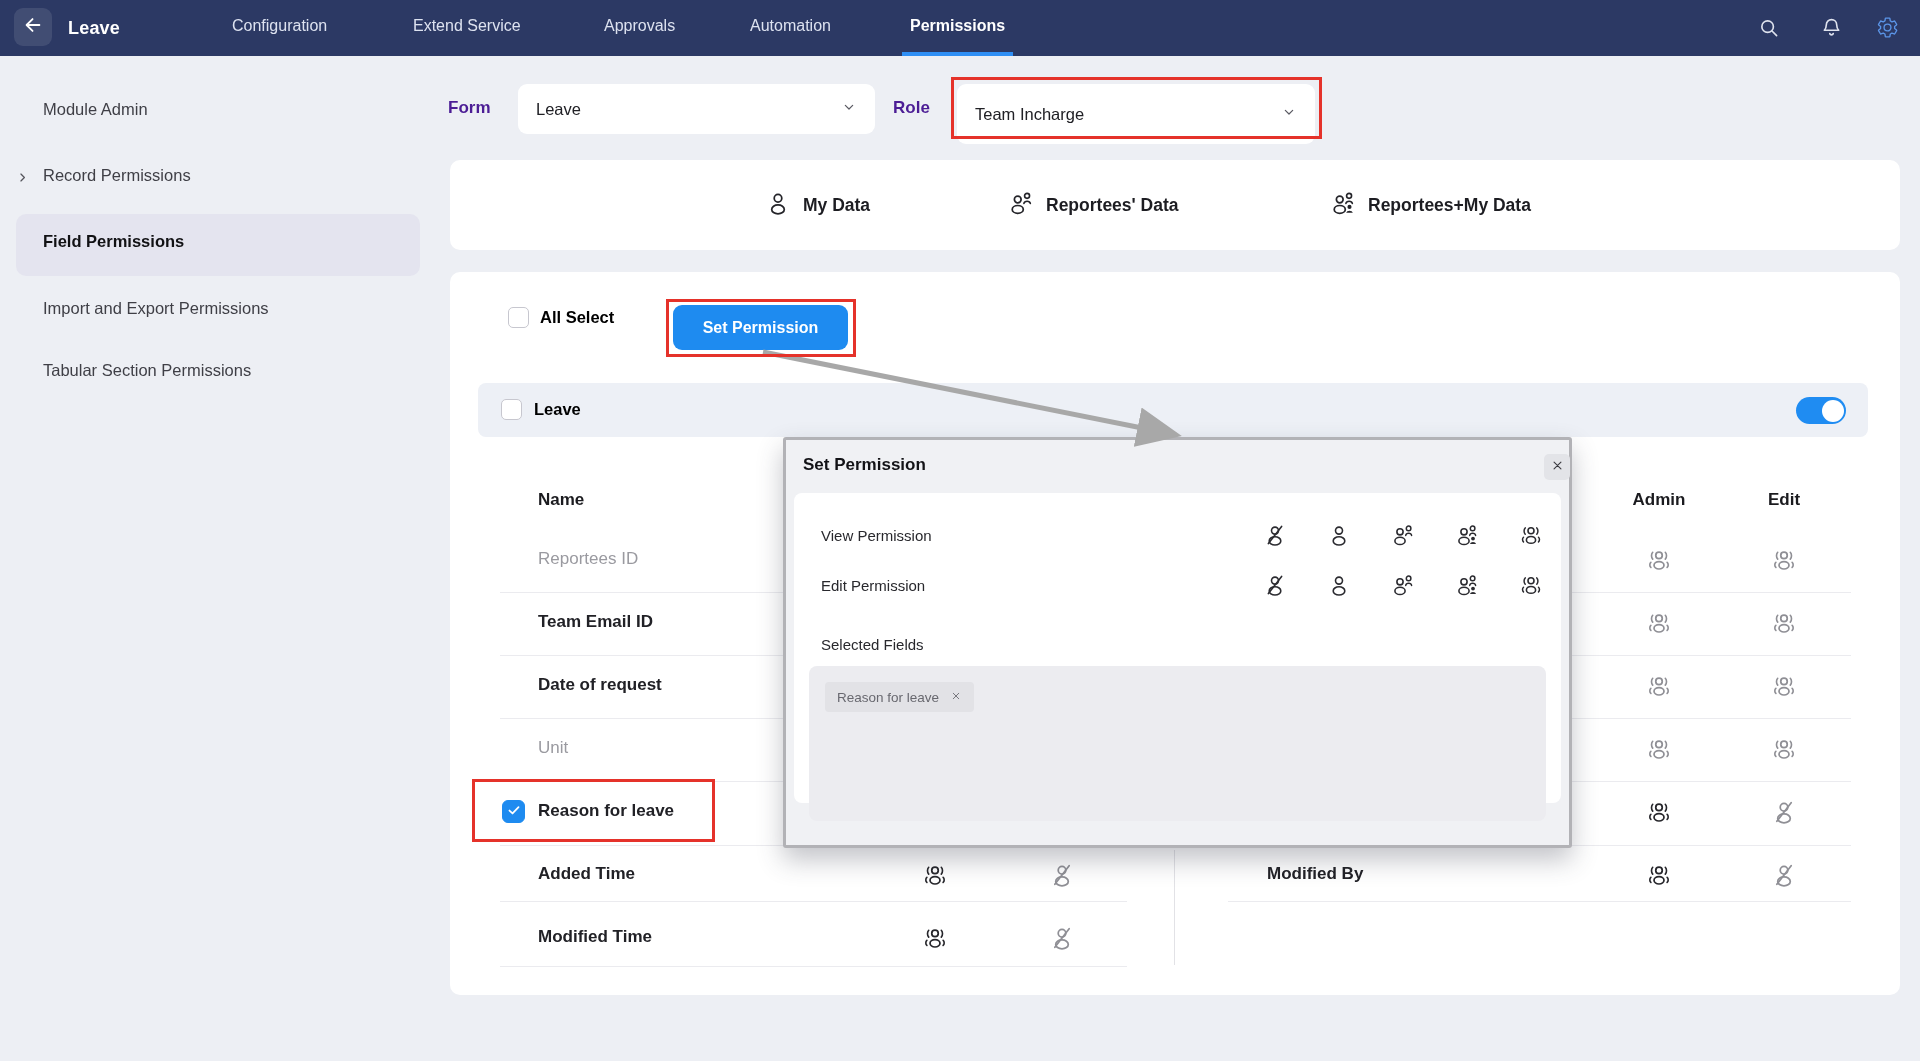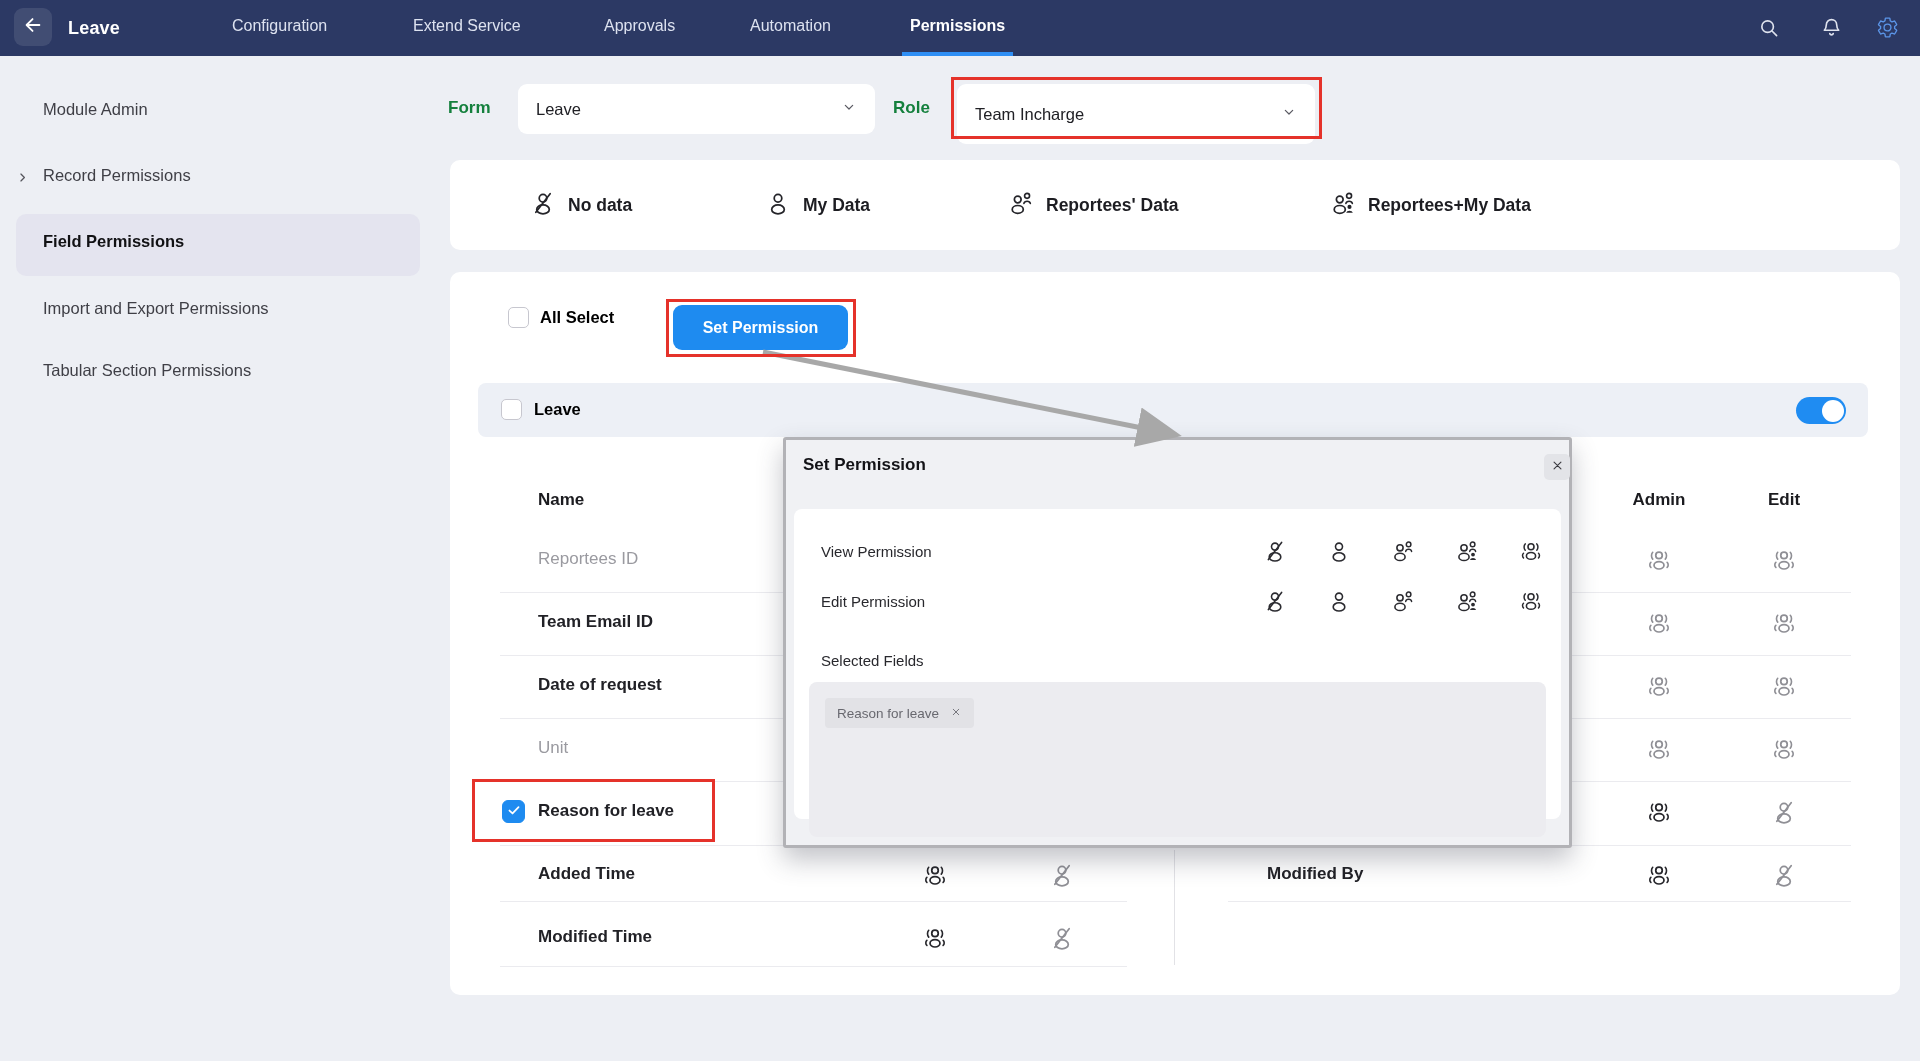--- a/index.html
+++ b/index.html
@@ -19,21 +19,21 @@
   .nav-ico { position:absolute; top:17px; color:#dfe3ee; }
   .nav-ico.gear { color:#5b95e8; }
 
   
   .side-item { position:absolute; left:43px; font-size:16.5px; color:#3f3f46; }
   .side-pill { position:absolute; left:16px; top:214px; width:404px; height:62px; background:#e4e4ef; border-radius:10px; }
   .side-item.selected { font-weight:700; color:#111114; }
   .side-chev { position:absolute; left:15px; top:170px; color:#55555c; }
 
   
-  .flt-label { position:absolute; top:98px; font-size:17px; font-weight:600; color:#15803d;text-align:center; }
+  .flt-label { position:absolute; top:98px; font-size:17px; font-weight:600; color:#4c1d95;text-align:center; }
   .select { position:absolute; top:84px; height:50px; background:#fff; border-radius:9px; display:flex;
             align-items:center; padding:0 18px; font-size:16.5px; color:#202025; }
   .select .chev { margin-left:auto; color:#5a5a62; }
   .red-box { position:absolute; border:3px solid #e5322a; z-index:30; pointer-events:none; }
 
   
   .card { position:absolute; background:#fff; border-radius:10px; }
   .legend-item { position:absolute; top:0; height:90px; display:flex; align-items:center; gap:12px;
                  font-size:17.5px; font-weight:600; color:#1d1d22; }
   .legend-item .ico { color:#242429; }
@@ -58,21 +58,21 @@
   .vsep { position:absolute; width:1px; background:#e2e2e6; }
   .cell-ico { position:absolute; color:#8f8f95; }
   .cell-ico.dark { color:#26262b; }
 
   
   .modal { position:absolute; left:783px; top:437px; width:789px; height:411px; background:#f0f1f4;
            border:3px solid #b2b2b6; border-radius:3px; box-shadow:0 12px 26px rgba(55,58,75,.30); z-index:20; }
   .modal-title { position:absolute; left:17px; top:15px; font-size:17px; font-weight:700; color:#131317; }
   .modal-close { position:absolute; left:758px; top:14px; width:26px; height:26px; background:#e3e4e8; border-radius:5px;
                  display:flex; align-items:center; justify-content:center; color:#3a3a40; }
-  .modal-panel { position:absolute; left:8px; top:53px; width:767px; height:310px; background:#fff; border-radius:8px;margin-top:16px; }
+  .modal-panel { position:absolute; left:8px; top:53px; width:767px; height:310px; background:#fff; border-radius:8px; }
   .modal-row-label { position:absolute; left:27px; font-size:15px; color:#28282d; }
   .modal-ico { position:absolute; color:#2b2b30; }
   .sel-area { position:absolute; left:15px; top:173px; width:737px; height:155px; background:#ececf0; border-radius:8px; }
   .chip { position:absolute; left:16px; top:16px; height:30px; display:flex; align-items:center; gap:11px;
           padding:0 12px; background:#e2e2e6; border-radius:4px; font-size:13.5px; color:#68686f; }
   .chip .x { color:#6b6b72; }
 
   
   .footer-btn { position:absolute; left:8px; top:1010px; width:240px; height:44px; background:#fff; border-radius:9px;
                 box-shadow:0 1px 5px rgba(30,30,40,.14); display:flex; align-items:center; gap:10px; padding-left:14px;
@@ -196,26 +196,20 @@
   <div class="flt-label" style="left:893px">Role</div>
   <div class="select" style="left:957px;width:358px;height:60px">
     <span>Team Incharge</span>
     <span class="chev"><svg width="16" height="16">
           <use href="#i-chev-down"></use>
         </svg></span>
   </div>
   <div class="red-box" style="left:951px;top:77px;width:371px;height:62px"></div>
 
   <div class="card" style="left:450px;top:160px;width:1450px;height:90px">
-    <div class="legend-item" style="left:80px">
-      <span class="ico"><svg width="26" height="26">
-            <use href="#i-nodata"></use>
-          </svg></span>
-      <span>No data</span>
-    </div>
     <div class="legend-item" style="left:315px">
       <span class="ico"><svg width="26" height="26">
             <use href="#i-person"></use>
           </svg></span>
       <span>My Data</span>
     </div>
     <div class="legend-item" style="left:558px">
       <span class="ico"><svg width="26" height="26">
             <use href="#i-reportees"></use>
           </svg></span>

